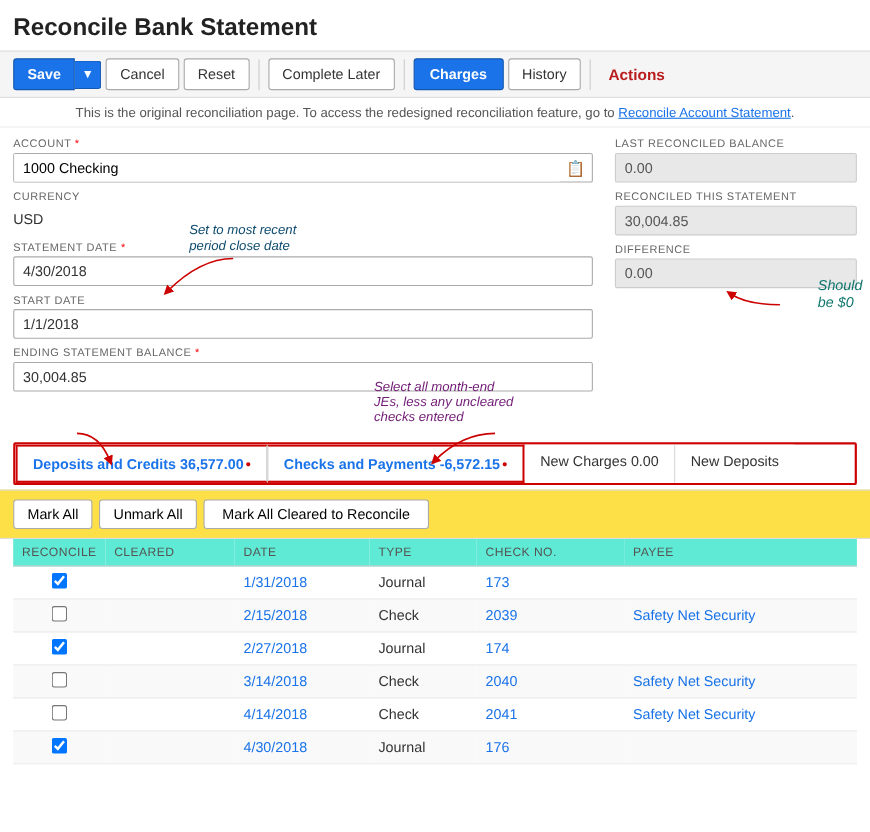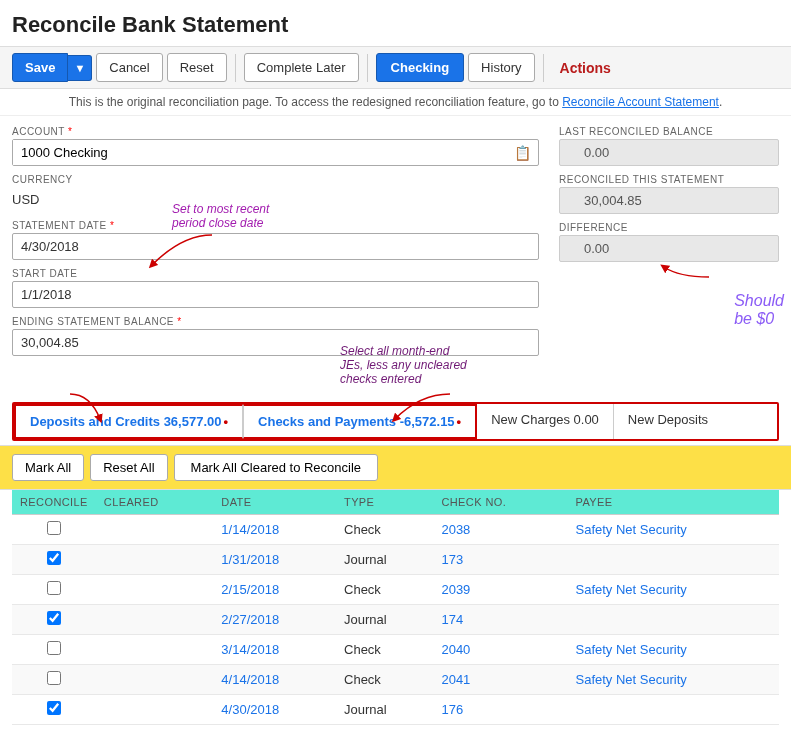--- a/index.html
+++ b/index.html
@@ -27,21 +27,21 @@
     .field-input-with-icon { display: flex; align-items: center; border: 1px solid #aaa; background: #fff; border-radius: 2px; }
     .field-input-with-icon input { border: none; outline: none; padding: 5px 8px; font-size: 13px; flex: 1; }
     .field-input-with-icon .cal-icon { padding: 4px 6px; color: #555; cursor: pointer; font-size: 14px; }
 
     .field-group { margin-bottom: 8px; }
 
     .currency-display { padding: 5px 0; font-size: 13px; color: #333; }
 
     .right-field { margin-bottom: 8px; }
     .right-field-label { font-size: 10px; color: #666; text-transform: uppercase; letter-spacing: 0.5px; margin-bottom: 2px; }
-    .right-field-value { background: #e8e8e8; border: 1px solid #ccc; padding: 5px 24px; font-size: 13px; color: #555; border-radius: 2px; width: 100%; }
+    .right-field-value { background: #e8e8e8; border: 1px solid #ccc; padding: 5px 8px; font-size: 13px; color: #555; border-radius: 2px; width: 100%; }
 
     .tabs-section { padding: 10px 12px 0 12px; }
     .tabs-bar { display: flex; align-items: stretch; border: 2px solid #cc0000; border-radius: 2px; overflow: hidden; }
     .tab-item { padding: 8px 14px; font-size: 13px; cursor: pointer; border-right: 1px solid #ccc; background: #fff; color: #1a73e8; font-weight: bold; white-space: nowrap; }
     .tab-item:last-child { border-right: none; }
     .tab-dot { color: #cc0000; margin-left: 2px; }
 
     .actions-bar { display: flex; gap: 6px; padding: 8px 12px; background: #fde047; border-top: 1px solid #ddd; border-bottom: 1px solid #ddd; margin-top: 4px; }
     .btn-mark-all, .btn-unmark-all { background: #fff; border: 1px solid #aaa; padding: 5px 12px; font-size: 13px; cursor: pointer; border-radius: 3px; }
     .btn-mark-cleared { background: #fff; border: 1px solid #aaa; padding: 5px 16px; font-size: 13px; cursor: pointer; border-radius: 3px; }
@@ -69,21 +69,21 @@
 <div class="toolbar">
   <div class="btn-save-group">
     <button class="btn-save">Save</button>
     <button class="btn-save-arrow">▼</button>
   </div>
   <button class="btn-cancel">Cancel</button>
   <button class="btn-reset">Reset</button>
   <div class="toolbar-sep"></div>
   <button class="btn-complete-later">Complete Later</button>
   <div class="toolbar-sep"></div>
-  <button class="btn-refresh">Checking</button>
+  <button class="btn-refresh">Charges</button>
   <button class="btn-history">History</button>
   <div class="toolbar-sep"></div>
   <button class="btn-actions">Actions</button>
 </div>
 
 <div class="info-bar">
   <span>This is the original reconciliation page. To access the redesigned reconciliation feature, go to </span><a href="#">Reconcile Account Statement</a>.
 </div>
 
 <div class="top-form-area">
@@ -105,21 +105,21 @@
     </div>
 
     <div style="position:relative;">
       <div class="field-group">
         <div class="field-label">
           <span>STATEMENT DATE</span> <span class="required">*</span>
         </div>
         <input type="text" class="field-input" value="4/30/2018" style="">
       </div>
 
-      <div style="position:absolute; top:-18px; left:160px; color:#a21caf; font-size:12px; font-style:italic; white-space:pre-line;">Set to most recent<br>period close date</div>
+      <div style="position:absolute; top:-18px; left:160px; color:#0c4a6e; font-size:12px; font-style:italic; white-space:pre-line;">Set to most recent<br>period close date</div>
       <svg style="position:absolute; top:10px; left:130px;" width="80" height="50">
         <defs>
             <marker id="arr1" markerWidth="6" markerHeight="6" refX="3" refY="3" orient="auto">
               <path d="M0,0 L6,3 L0,6 Z" fill="#cc0000"></path>
             </marker>
           </defs>
         <path d="M70,5 Q40,5 10,35" stroke="#cc0000" stroke-width="1.5" fill="none" marker-end="url(#arr1)"></path>
       </svg>
     </div>
 
@@ -142,21 +142,21 @@
       <div class="right-field-value">0.00</div>
     </div>
     <div class="right-field">
       <div class="right-field-label">RECONCILED THIS STATEMENT</div>
       <div class="right-field-value">30,004.85</div>
     </div>
     <div class="right-field" style="position:relative;">
       <div class="right-field-label">DIFFERENCE</div>
       <div class="right-field-value">0.00</div>
 
-      <div style="position:absolute; right:-5px; top:30px; color:#8b5cf6; font-size:16px; font-style:italic;margin-top:40px;">Should<br>be $0</div>
+      <div style="position:absolute; right:-5px; top:30px; color:#0f766e; font-size:13px; font-style:italic;">Should<br>be $0</div>
       <svg style="position:absolute; right:60px; top:35px;" width="60" height="30">
         <defs>
             <marker id="arr2" markerWidth="6" markerHeight="6" refX="3" refY="3" orient="auto">
               <path d="M0,0 L6,3 L0,6 Z" fill="#cc0000"></path>
             </marker>
           </defs>
         <path d="M50,20 Q20,20 5,10" stroke="#cc0000" stroke-width="1.5" fill="none" marker-end="url(#arr2)"></path>
       </svg>
     </div>
   </div>
@@ -194,47 +194,37 @@
       <span>New Charges 0.00</span>
     </div>
     <div class="tab-item" style="color:#333; font-weight:normal; border:none;">
       <span>New Deposits</span>
     </div>
   </div>
 </div>
 
 <div class="actions-bar">
   <button class="btn-mark-all">Mark All</button>
-  <button class="btn-unmark-all">Reset All</button>
+  <button class="btn-unmark-all">Unmark All</button>
   <button class="btn-mark-cleared">Mark All Cleared to Reconcile</button>
 </div>
 
 <div class="table-section">
   <table>
     <thead>
       <tr>
         <th class="cb-cell">RECONCILE</th>
         <th>CLEARED</th>
         <th>DATE</th>
         <th>TYPE</th>
         <th>CHECK NO.</th>
         <th>PAYEE</th>
       </tr>
     </thead>
     <tbody id="table-body">
-    <tr>
-      <td class="cb-cell">
-        <input type="checkbox" style="">
-      </td>
-      <td></td>
-      <td class="link-cell">1/14/2018</td>
-      <td>Check</td>
-      <td class="link-cell">2038</td>
-      <td class="link-cell">Safety Net Security</td>
-    </tr>
         <tr>
       <td class="cb-cell">
         <input type="checkbox" checked="" style="">
       </td>
       <td></td>
       <td class="link-cell">1/31/2018</td>
       <td>Journal</td>
       <td class="link-cell">173</td>
       <td class="link-cell"></td>
     </tr>

